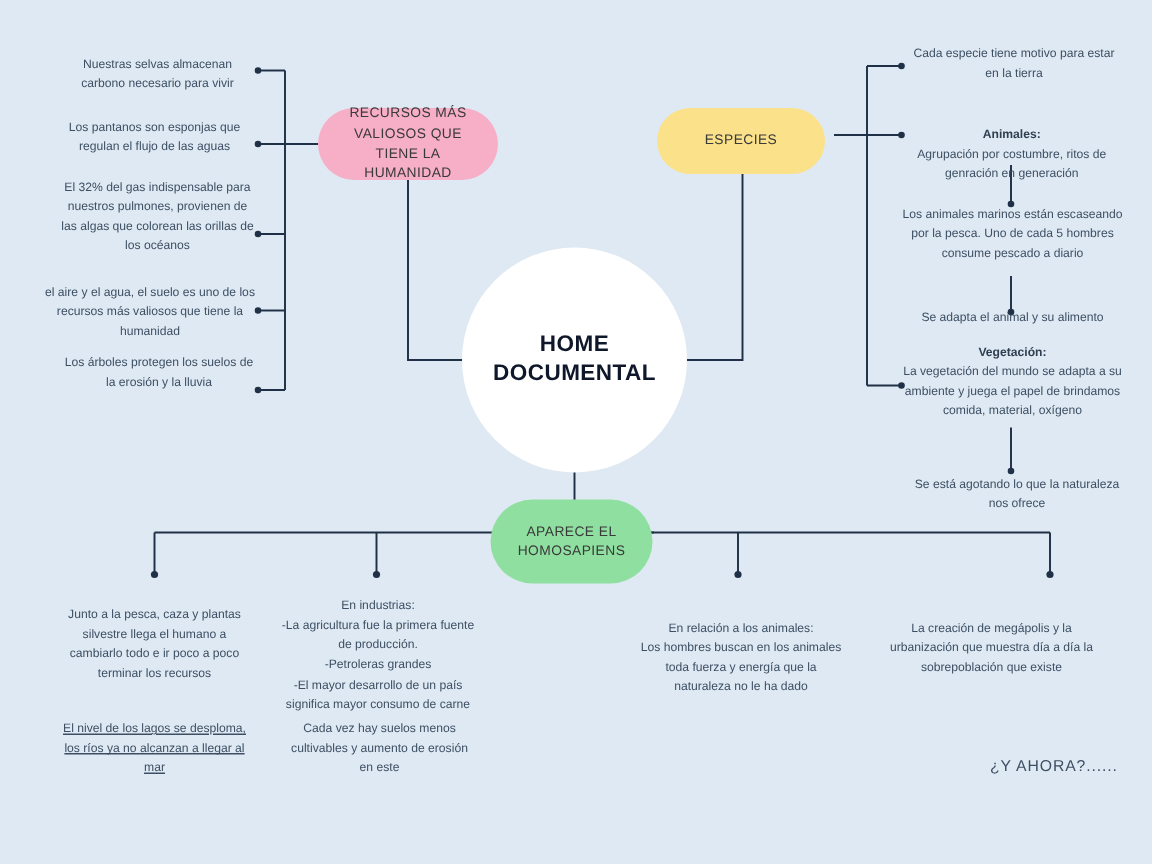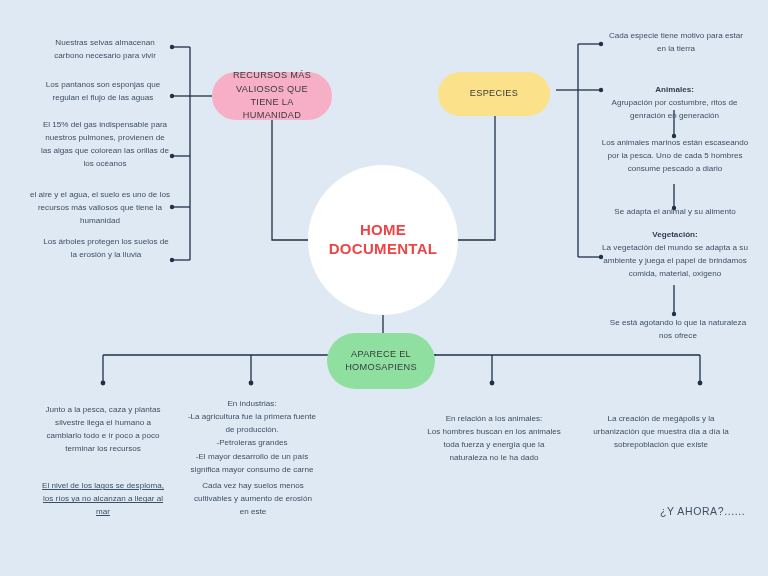--- a/index.html
+++ b/index.html
@@ -32,21 +32,21 @@
     display: flex;
     align-items: center;
     justify-content: center;
     text-align: center;
     box-sizing: border-box;
     letter-spacing: 0.3px;
   }
   .node-center {
     border-radius: 50%;
     background: #ffffff;
-    color: #ef4444;
+    color: #0f172a;
     font-weight: bold;
     font-size: 15px;
     line-height: 1.25;
   }
   .node-pill {
     border-radius: 999px;
     color: #3a3a3a;
     font-size: 9.2px;
     line-height: 1.45;
     padding: 6px 10px;
@@ -167,21 +167,21 @@
 
   <div class="leaf" style="left:40px; top:36px; width:130px;">
     <span>Nuestras selvas almacenan carbono necesario para vivir</span>
   </div>
 
   <div class="leaf" style="left:36px; top:78px; width:134px;">
     <span>Los pantanos son esponjas que regulan el flujo de las aguas</span>
   </div>
 
   <div class="leaf" style="left:40px; top:118px; width:130px;">
-    <span>El 15% del gas indispensable para nuestros pulmones, provienen de las algas que colorean las orillas de los océanos</span>
+    <span>El 32% del gas indispensable para nuestros pulmones, provienen de las algas que colorean las orillas de los océanos</span>
   </div>
 
   <div class="leaf" style="left:30px; top:188px; width:140px;">
     <span>el aire y el agua, el suelo es uno de los recursos más valiosos que tiene la humanidad</span>
   </div>
 
   <div class="leaf" style="left:42px; top:235px; width:128px;">
     <span>Los árboles protegen los suelos de la erosión y la lluvia</span>
   </div>
 

